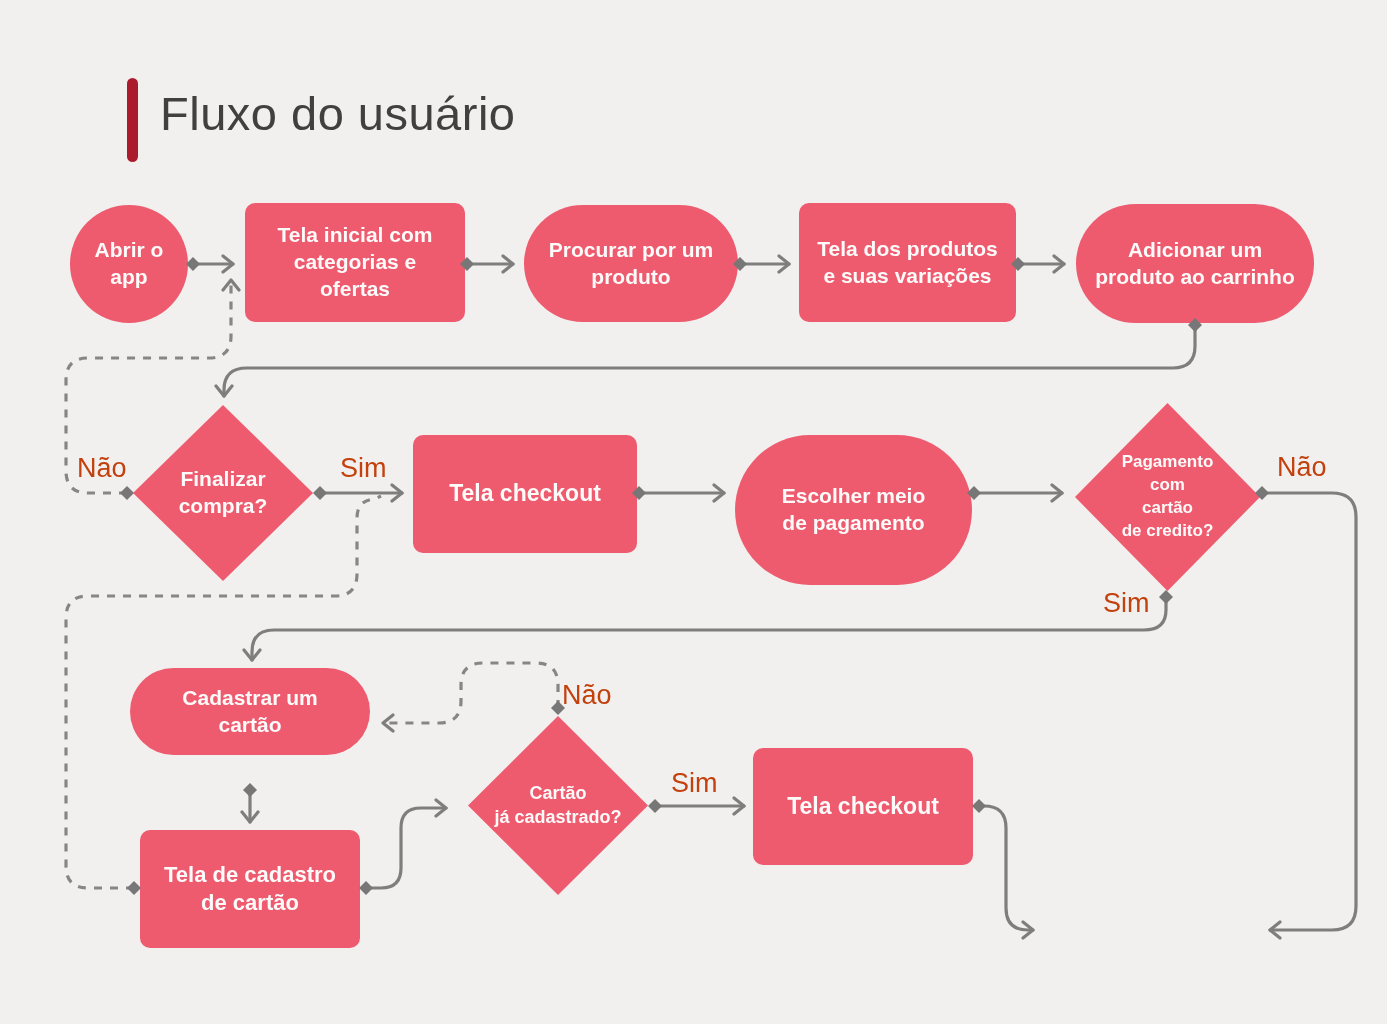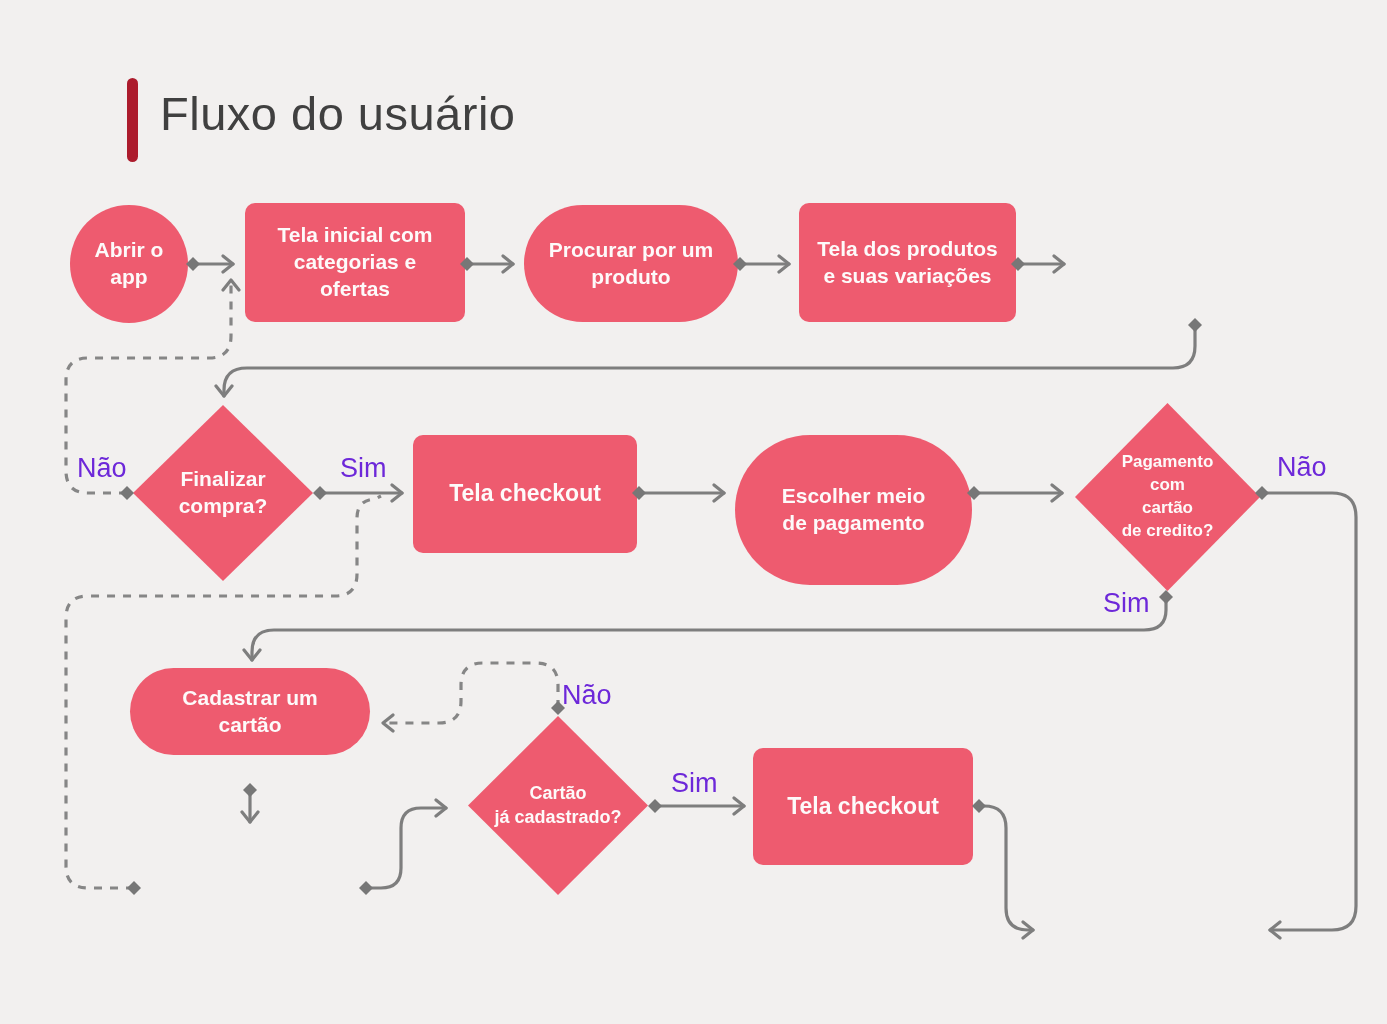--- a/index.html
+++ b/index.html
@@ -16,21 +16,21 @@
   .node{
     position:absolute;background:#ee5b6f;color:#fdfafa;
     display:flex;align-items:center;justify-content:center;text-align:center;
     font-weight:bold;white-space:pre-line;line-height:1.28;
   }
   .rect{border-radius:10px;}
   .pill{border-radius:999px;}
   .circle{border-radius:50%;}
   .diamond{clip-path:polygon(50% 0,100% 50%,50% 100%,0 50%);}
   .edge-label{
-    position:absolute;font-size:27px;color:#6d28d9;font-weight:400;white-space:nowrap;
+    position:absolute;font-size:27px;color:#c2410c;font-weight:400;white-space:nowrap;
     z-index:4;
   }
   #connector-layer{position:absolute;left:0;top:0;z-index:3;pointer-events:none;}
   .edge{fill:none;stroke:#7e7e7e;stroke-width:3.2;stroke-linecap:round;}
   .edge-dashed{fill:none;stroke:#868686;stroke-width:3.2;stroke-linecap:butt;stroke-dasharray:8 8;}
   .anchor{fill:#777777;stroke:none;}
 </style>
 </head>
 <body>
 
@@ -90,33 +90,37 @@
 
   <div class="node circle" style="left:70px;top:205px;width:118px;height:118px;font-size:21px;">Abrir o
 app</div>
   <div class="node rect" style="left:245px;top:203px;width:220px;height:119px;font-size:21px;">Tela inicial com
 categorias e
 ofertas</div>
   <div class="node rect" style="left:799px;top:203px;width:217px;height:119px;font-size:21px;">Tela dos produtos
 e suas variações</div>
   <div class="node pill" style="left:524px;top:205px;width:214px;height:117px;font-size:21px;">Procurar por um
 produto</div>
+  <div class="node pill" style="left:1076px;top:204px;width:238px;height:119px;font-size:21px;">Adicionar um
+produto ao carrinho</div>
 
   <div class="node diamond" style="left:133px;top:405px;width:180px;height:176px;font-size:21px;">Finalizar
 compra?</div>
   <div class="node rect" style="left:413px;top:435px;width:224px;height:118px;font-size:23px;">Tela checkout</div>
   <div class="node pill" style="left:735px;top:435px;width:237px;height:150px;font-size:21px;">Escolher meio
 de pagamento</div>
   <div class="node diamond" style="left:1075px;top:403px;width:185px;height:188px;font-size:17px;line-height:1.35;">Pagamento
 com
 cartão
 de credito?</div>
 
   <div class="node pill" style="left:130px;top:668px;width:240px;height:87px;font-size:21px;">Cadastrar um
 cartão</div>
+  <div class="node rect" style="left:140px;top:830px;width:220px;height:118px;font-size:22px;">Tela de cadastro
+de cartão</div>
   <div class="node diamond" style="left:468px;top:716px;width:180px;height:179px;font-size:18px;">Cartão
 já cadastrado?</div>
   <div class="node rect" style="left:753px;top:748px;width:220px;height:117px;font-size:23px;">Tela checkout</div>
 
   <div class="edge-label" style="left:77px;top:453px;">Não</div>
   <div class="edge-label" style="left:340px;top:453px;">Sim</div>
   <div class="edge-label" style="left:1277px;top:452px;">Não</div>
   <div class="edge-label" style="left:1103px;top:588px;">Sim</div>
   <div class="edge-label" style="left:562px;top:680px;">Não</div>
   <div class="edge-label" style="left:671px;top:768px;">Sim</div>

